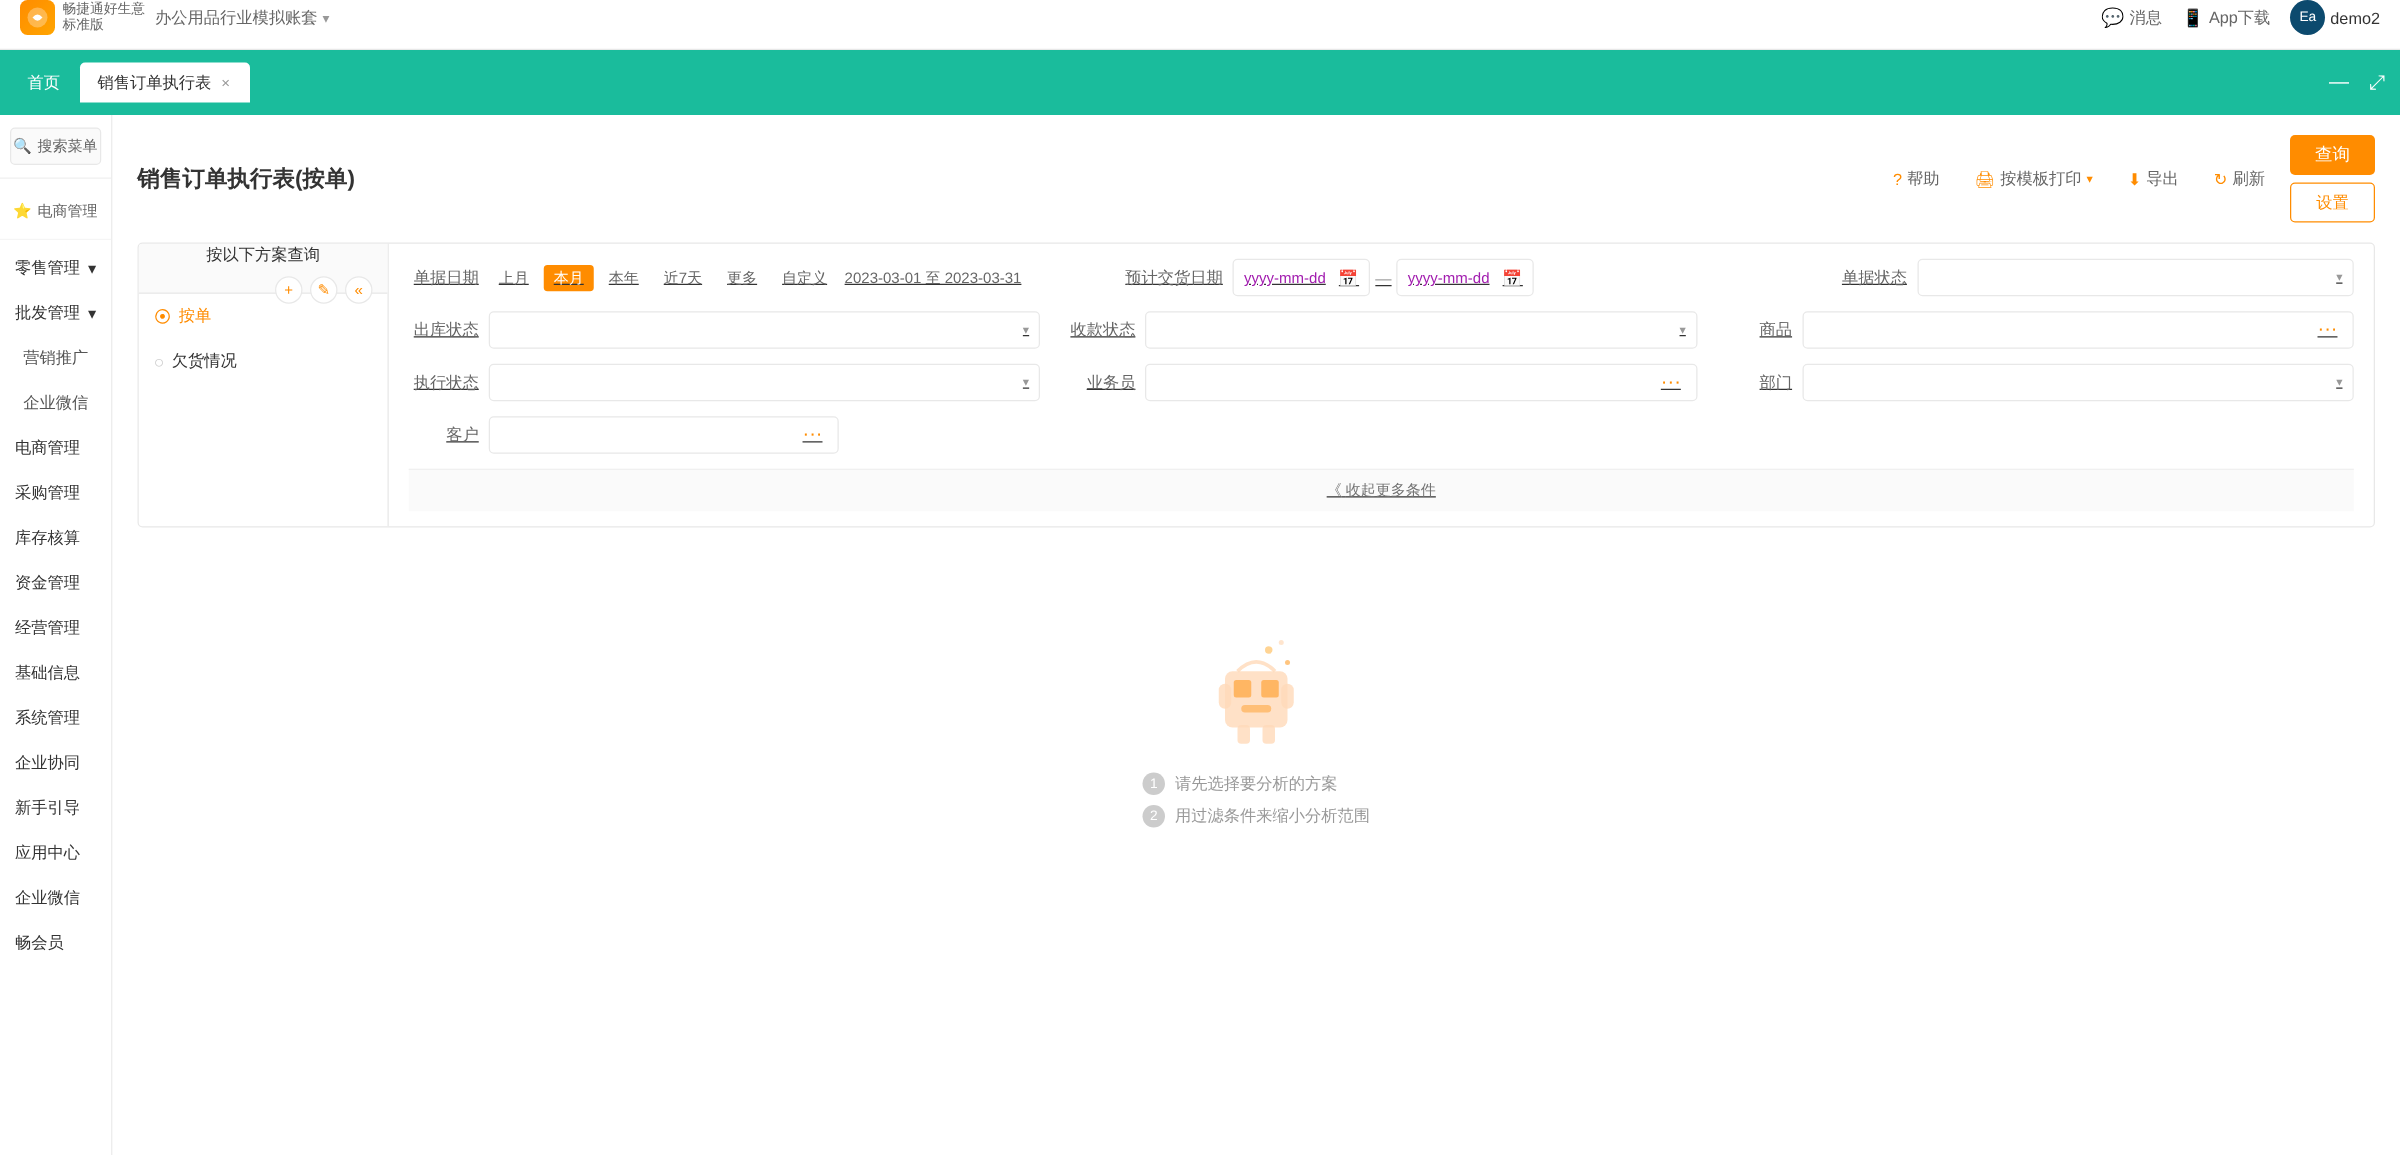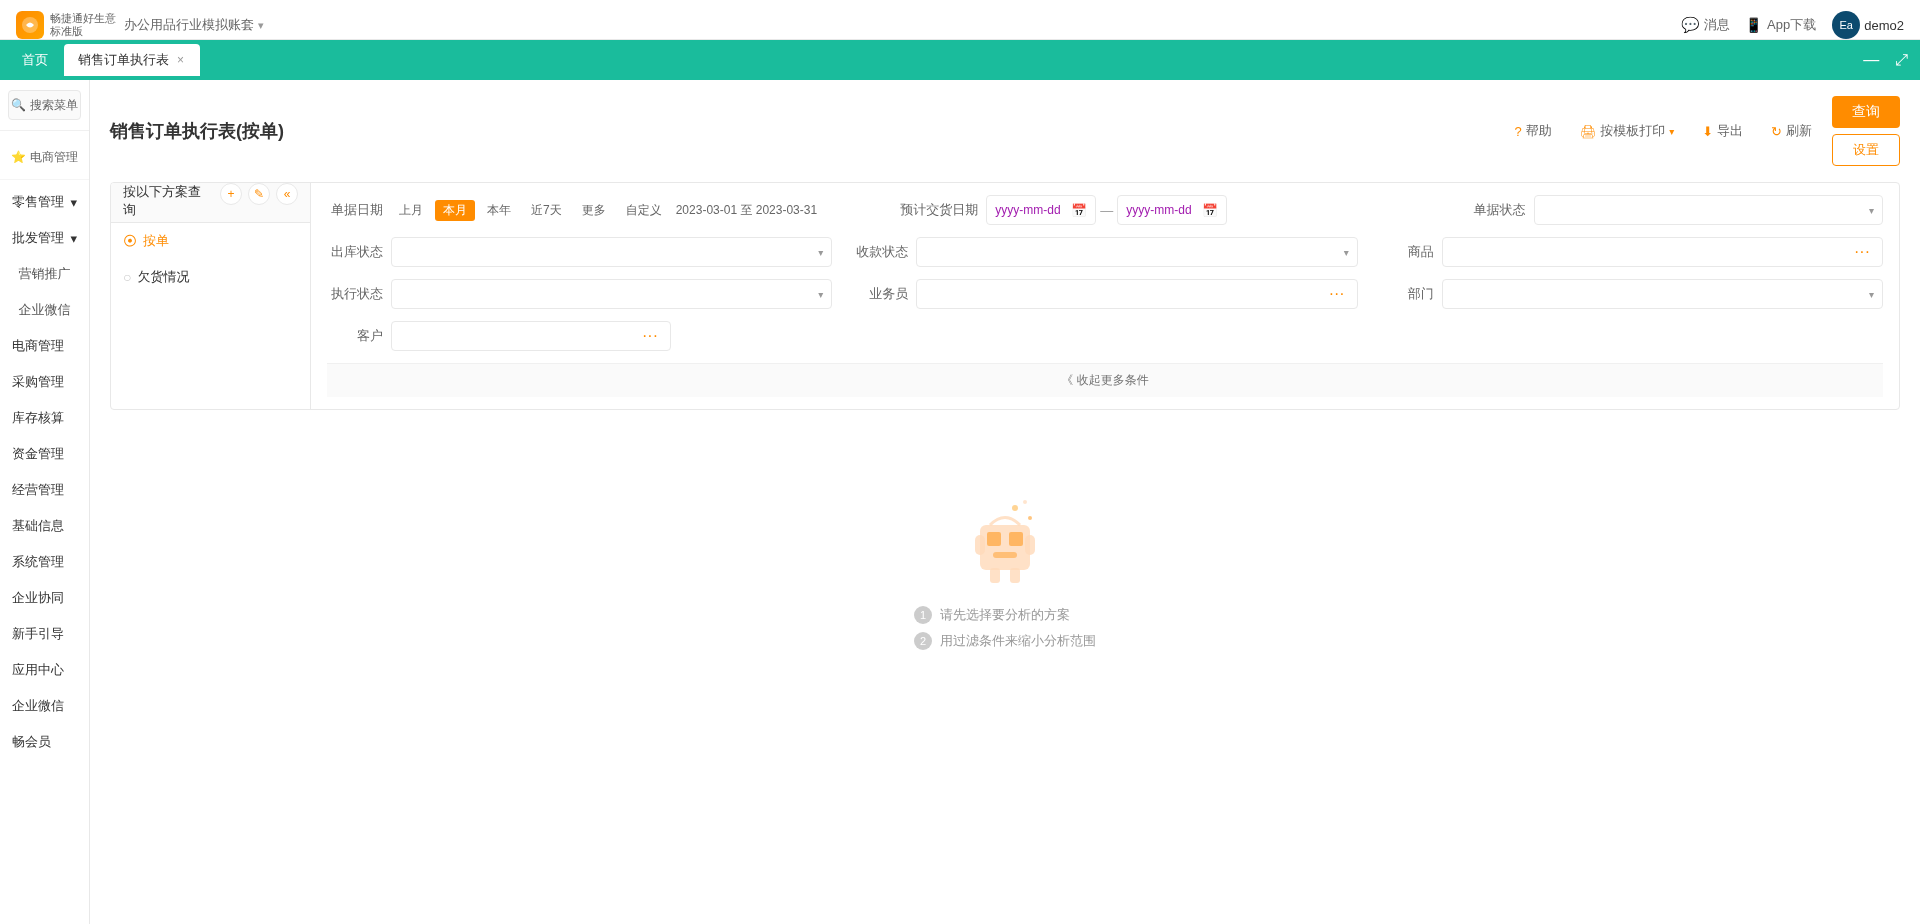--- a/index.html
+++ b/index.html
@@ -3,21 +3,21 @@
   <meta charset="utf-8">
   <style>
     * { box-sizing: border-box; margin: 0; padding: 0; }
     body { font-family: 'Microsoft YaHei', Arial, sans-serif; font-size: 13px; background: #f5f5f5; color: #333; display: flex; flex-direction: column; height: 100vh; overflow: hidden; }
 
     
     .top-header {
       height: 40px;
       background: #fff;
       display: flex;
-      align-items: flex-end;
+      align-items: flex-start;
       justify-content: space-between;
       padding: 0 16px;
       border-bottom: 1px solid #e8e8e8;
       flex-shrink: 0;
     }
     .top-header-left {
       display: flex;
       align-items: center;
       gap: 8px;
     }
@@ -71,21 +71,21 @@
       display: flex;
       align-items: center;
       justify-content: center;
       color: white;
       font-size: 11px;
     }
     .user-name { font-size: 13px; color: #333; }
 
     
     .nav-tabs {
-      height: 40px;
+      height: 52px;
       background: #1abc9c;
       display: flex;
       align-items: center;
       padding: 0 8px;
       flex-shrink: 0;
       gap: 2px;
     }
     .nav-tab {
       height: 32px;
       padding: 0 14px;
@@ -250,24 +250,26 @@
     .filter-left {
       width: 200px;
       border-right: 1px solid #e8e8e8;
       flex-shrink: 0;
     }
     .filter-left-header {
       height: 40px;
       background: #fafafa;
       border-bottom: 1px solid #e8e8e8;
       display: flex;
+      align-items: center;
       padding: 0 12px;
       gap: 8px;
       font-size: 13px;
       color: #333;
+      flex-direction: column;
     }
     .filter-left-header-actions {
       margin-left: auto;
       display: flex;
       gap: 6px;
     }
     .icon-btn {
       width: 22px;
       height: 22px;
       border: 1px solid #e8e8e8;
@@ -290,20 +292,21 @@
       gap: 6px;
     }
     .filter-left-item.active {
       color: #ff8c00;
     }
 
     
     .filter-right {
       flex: 1;
       padding: 12px 16px;
+      text-decoration: underline;
     }
     .filter-row {
       display: flex;
       align-items: center;
       gap: 20px;
       margin-bottom: 12px;
     }
     .filter-field {
       display: flex;
       align-items: center;

